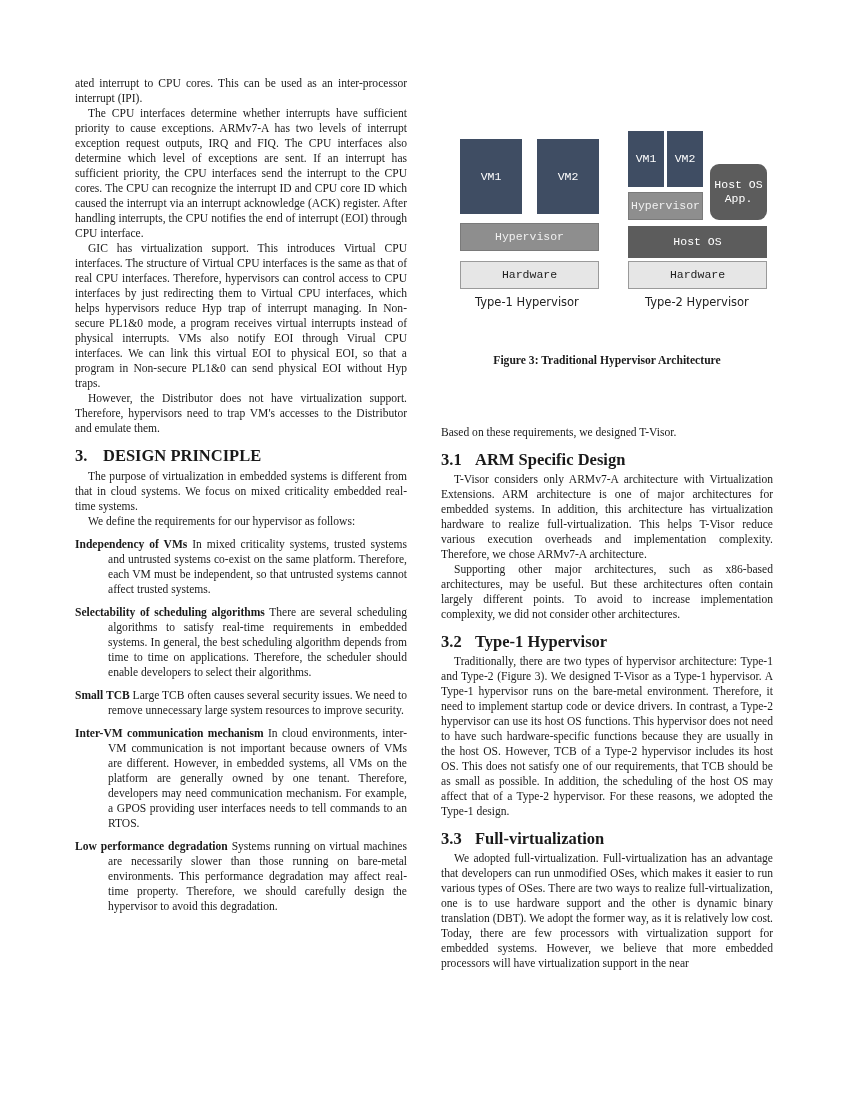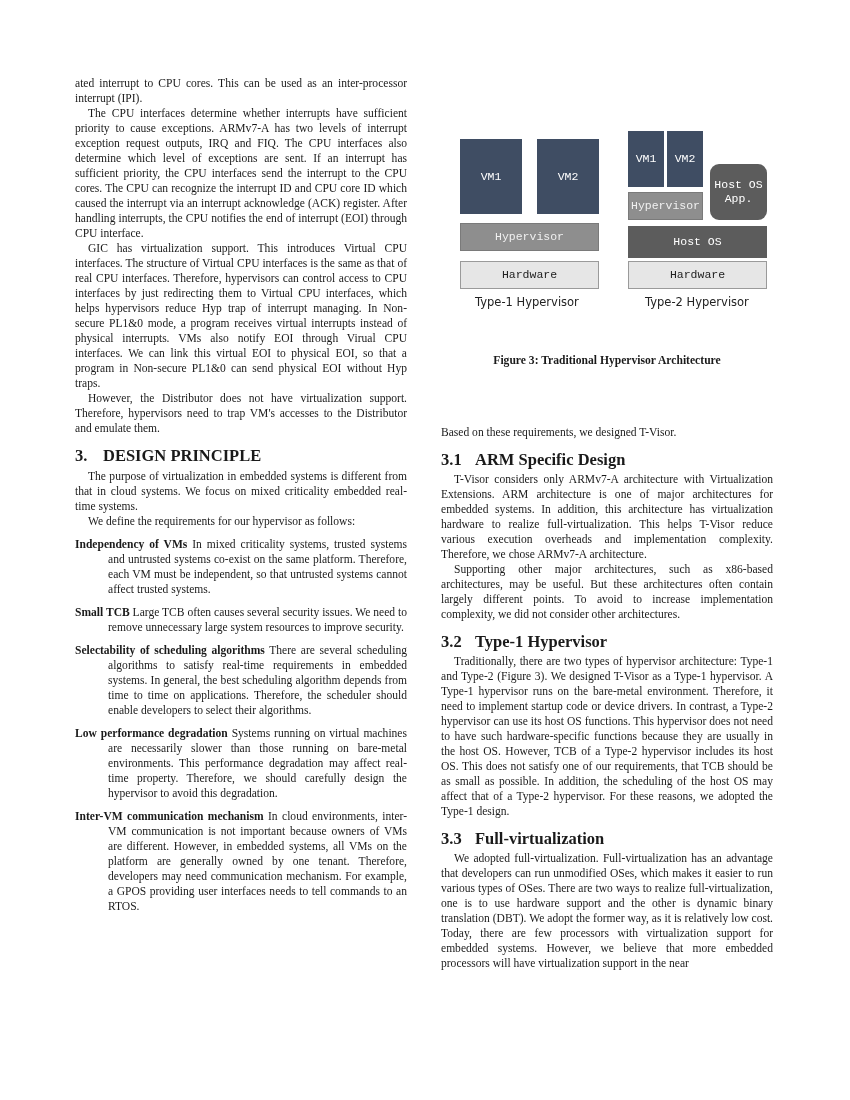--- a/index.html
+++ b/index.html
@@ -47,34 +47,34 @@
   </div>
   <p class="indent">The purpose of virtualization in embedded systems is different from that in cloud systems. We focus on mixed criticality embedded real-time systems.</p>
   <p class="indent">We define the requirements for our hypervisor as follows:</p>
 
   <div>
     <p class="req">
       <span class="term">Independency of VMs</span>
       <span>In mixed criticality systems, trusted systems and untrusted systems co-exist on the same platform. Therefore, each VM must be independent, so that untrusted systems cannot affect trusted systems.</span>
     </p>
     <p class="req">
+      <span class="term">Selectability of scheduling algorithms</span>
+      <span>There are several scheduling algorithms to satisfy real-time requirements in embedded systems. In general, the best scheduling algorithm depends from time to time on applications. Therefore, the scheduler should enable developers to select their algorithms.</span>
+    </p>
+    <p class="req">
       <span class="term">Small TCB</span>
       <span>Large TCB often causes several security issues. We need to remove unnecessary large system resources to improve security.</span>
     </p>
     <p class="req">
-      <span class="term">Selectability of scheduling algorithms</span>
-      <span>There are several scheduling algorithms to satisfy real-time requirements in embedded systems. In general, the best scheduling algorithm depends from time to time on applications. Therefore, the scheduler should enable developers to select their algorithms.</span>
+      <span class="term">Inter-VM communication mechanism</span>
+      <span>In cloud environments, inter-VM communication is not important because owners of VMs are different. However, in embedded systems, all VMs on the platform are generally owned by one tenant. Therefore, developers may need communication mechanism. For example, a GPOS providing user interfaces needs to tell commands to an RTOS.</span>
     </p>
     <p class="req">
       <span class="term">Low performance degradation</span>
       <span>Systems running on virtual machines are necessarily slower than those running on bare-metal environments. This performance degradation may affect real-time property. Therefore, we should carefully design the hypervisor to avoid this degradation.</span>
-    </p>
-    <p class="req">
-      <span class="term">Inter-VM communication mechanism</span>
-      <span>In cloud environments, inter-VM communication is not important because owners of VMs are different. However, in embedded systems, all VMs on the platform are generally owned by one tenant. Therefore, developers may need communication mechanism. For example, a GPOS providing user interfaces needs to tell commands to an RTOS.</span>
     </p>
   </div>
 </div>
 
 <div class="figure">
 
   <div class="box vm" style="left:19px; top:63px; width:62px; height:75px;">VM1</div>
   <div class="box vm" style="left:96px; top:63px; width:62px; height:75px;">VM2</div>
   <div class="box hyp" style="left:19px; top:147px; width:139px; height:28px;">Hypervisor</div>
   <div class="box hw" style="left:19px; top:185px; width:139px; height:28px;">Hardware</div>

